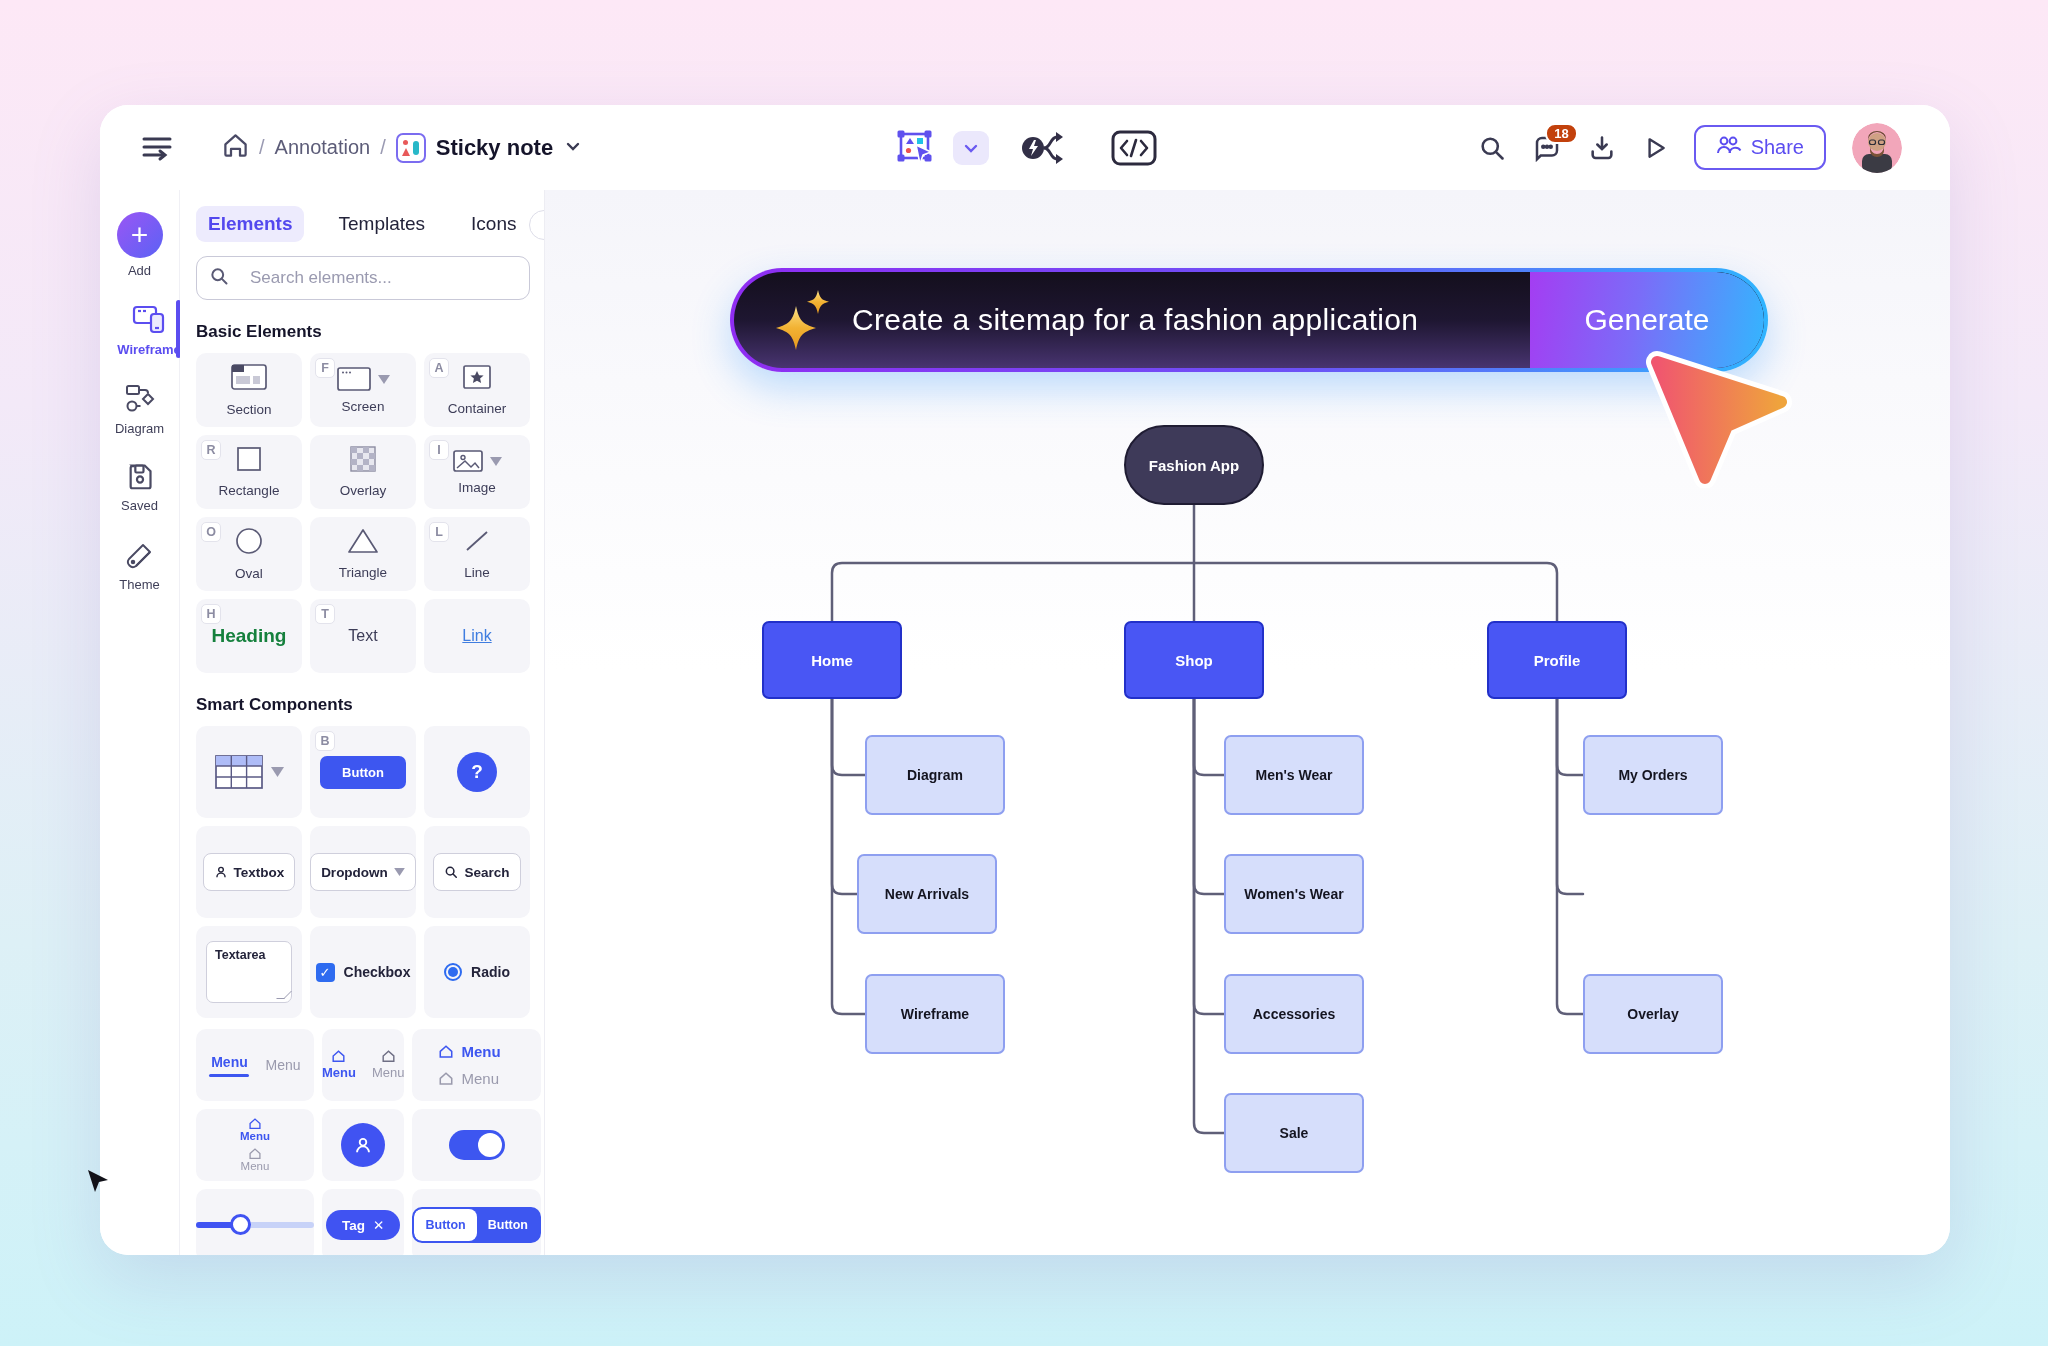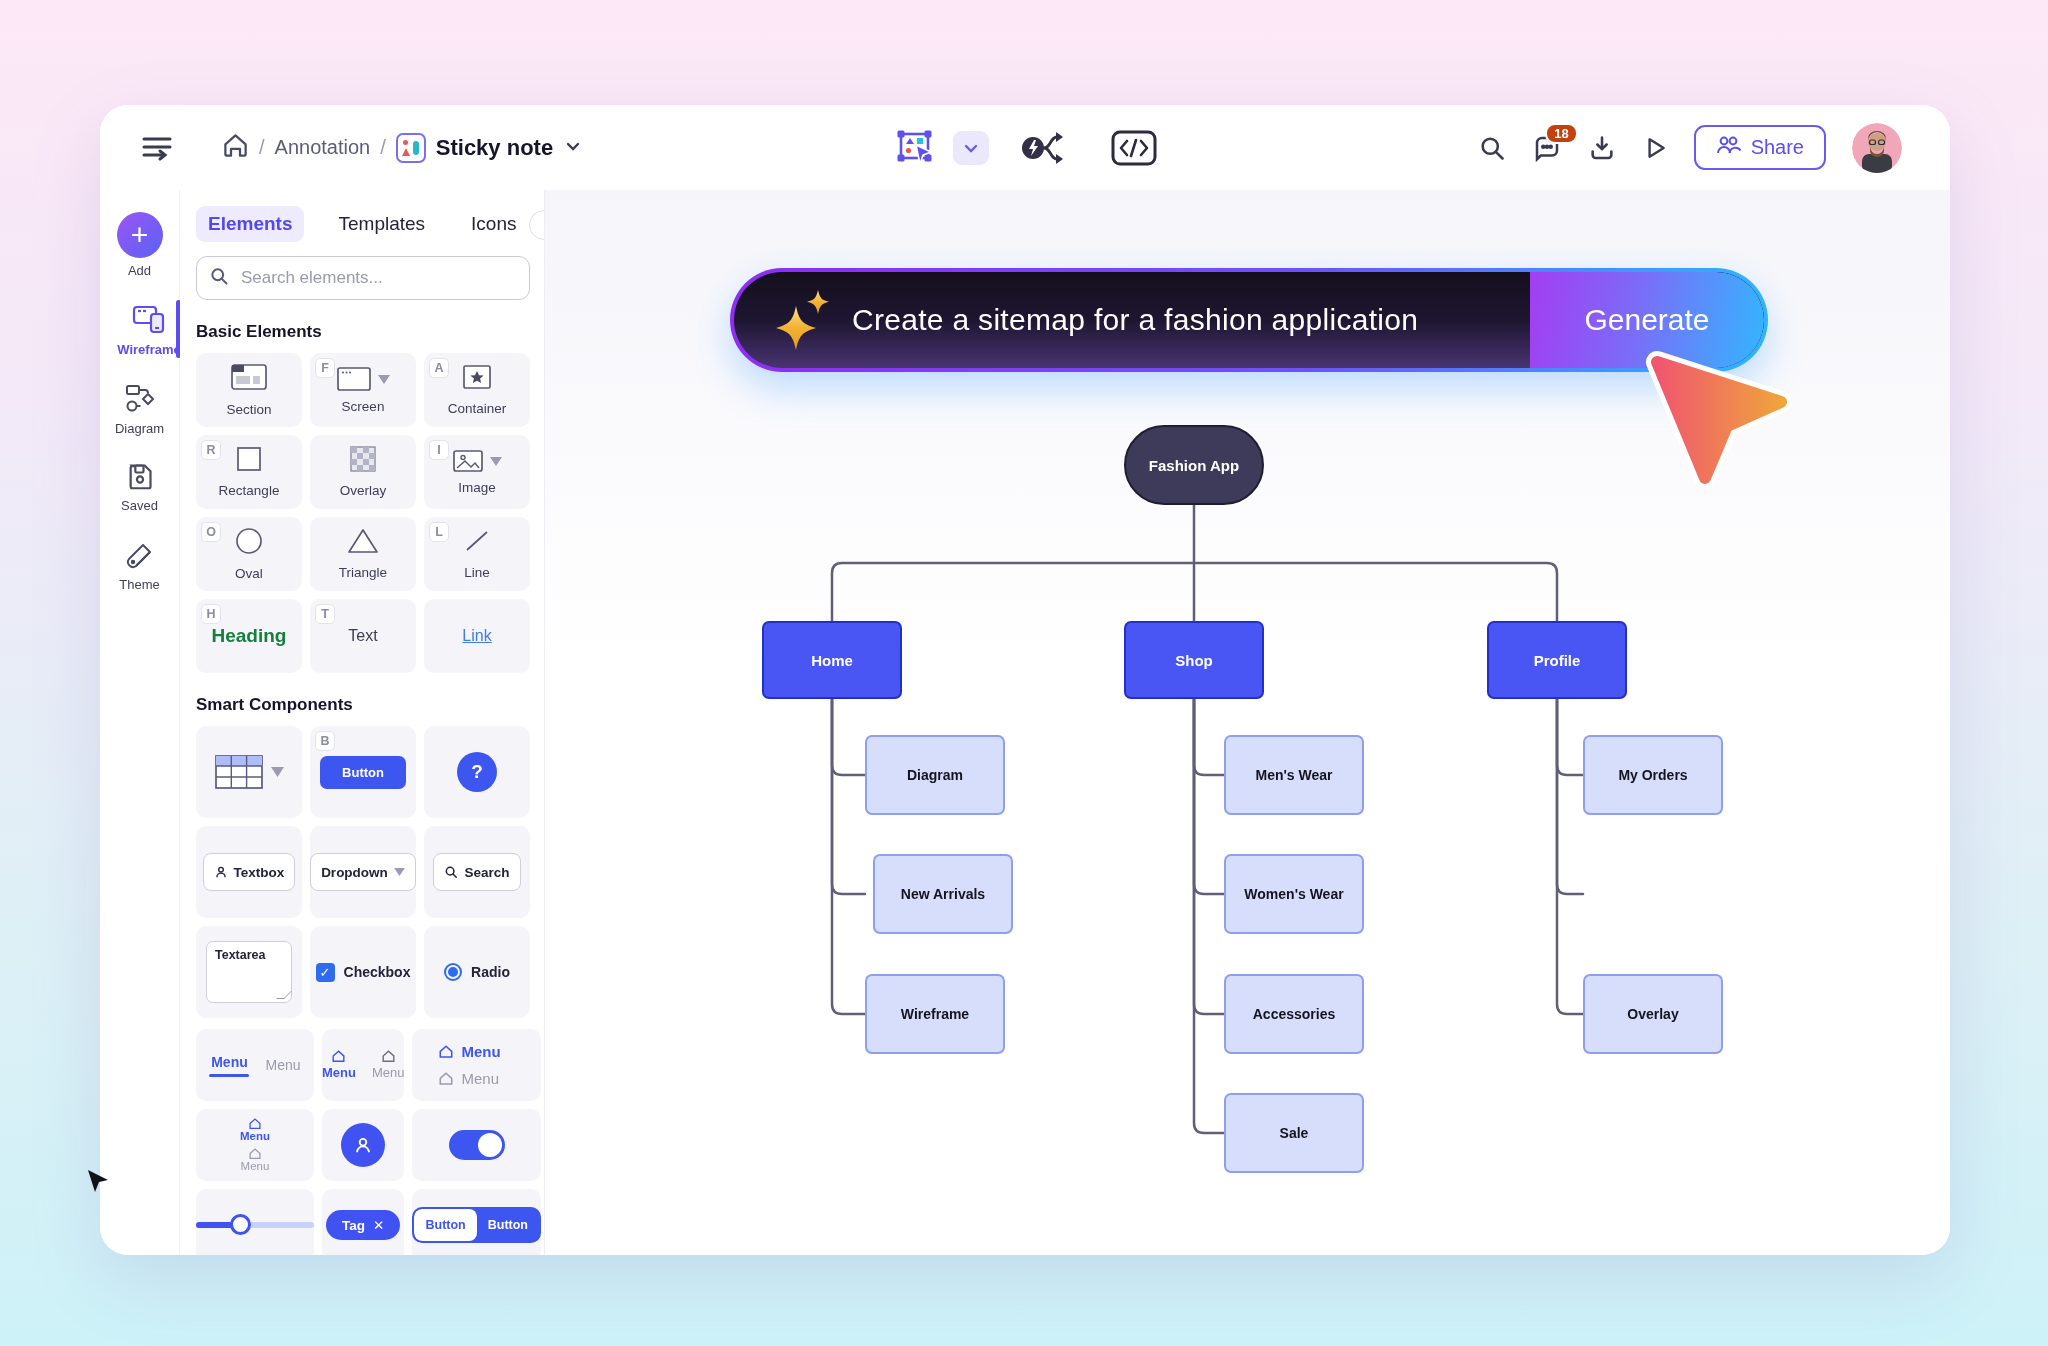--- a/index.html
+++ b/index.html
@@ -47,21 +47,21 @@
   .rail-indicator { position:absolute; right:-2px; top:-4px; width:5px; height:58px; border-radius:4px; background:#5b4df0; }
   
   .panel { position:absolute; left:80px; top:85px; width:365px; bottom:0; background:#fff;
     padding:16px 14px 0 16px; border-right:1px solid #ededf3; overflow:hidden; }
   .panel-tabs { display:flex; align-items:center; gap:22px; }
   .ptab { font-size:19px; color:#23233a; padding:7px 12px; border-radius:9px; cursor:pointer; }
   .ptab.active { color:#5348ee; background:#edebfd; font-weight:bold; }
   .collapse-knob { position:absolute; right:-15px; top:20px; width:30px; height:30px; border-radius:50%;
     background:#fff; border:1.5px solid #dddde8; cursor:pointer; }
   .search-box { margin-top:14px; height:44px; border:1.5px solid #c9c9d8; border-radius:11px;
-    display:flex; align-items:center; padding:0 12px; gap:12px; background:#fff; }
+    display:flex; align-items:center; padding:0 12px; gap:21px; background:#fff; }
   .search-box input { border:none; outline:none; font-size:17px; color:#3c3c55; width:100%;
     font-family:inherit; background:transparent; }
   .search-box input::placeholder { color:#9a9ab0; }
   .sec-title { margin-top:22px; font-size:17px; font-weight:bold; color:#15142a; }
   .grid3 { margin-top:11px; display:grid; grid-template-columns:repeat(3,1fr); gap:8px; }
   .tile { position:relative; background:#f5f5f9; border-radius:10px; display:flex; flex-direction:column;
     align-items:center; justify-content:center; gap:7px; cursor:pointer; }
   .g-basic .tile { height:74px; }
   .g-smartA .tile { height:92px; }
   .g-smartB .tile { height:72px; }
@@ -644,21 +644,21 @@
       </svg>
     </span>
 
     <div class="node node-root" style="left:579px;top:235px;">Fashion App</div>
 
     <div class="node node-parent" style="left:217px;top:431px;">Home</div>
     <div class="node node-parent" style="left:579px;top:431px;">Shop</div>
     <div class="node node-parent" style="left:942px;top:431px;">Profile</div>
 
     <div class="node node-child" style="left:320px;top:545px;">Diagram</div>
-    <div class="node node-child" style="left:328px;top:664px;">New Arrivals</div>
+    <div class="node node-child" style="left:312px;top:664px;">New Arrivals</div>
     <div class="node node-child" style="left:320px;top:784px;">Wireframe</div>
 
     <div class="node node-child" style="left:679px;top:545px;">Men's Wear</div>
     <div class="node node-child" style="left:679px;top:664px;">Women's Wear</div>
     <div class="node node-child" style="left:679px;top:784px;">Accessories</div>
     <div class="node node-child" style="left:679px;top:903px;">Sale</div>
 
     <div class="node node-child" style="left:1038px;top:545px;">My Orders</div>
     <div class="node node-child" style="left:1038px;top:784px;">Overlay</div>
   </div>

